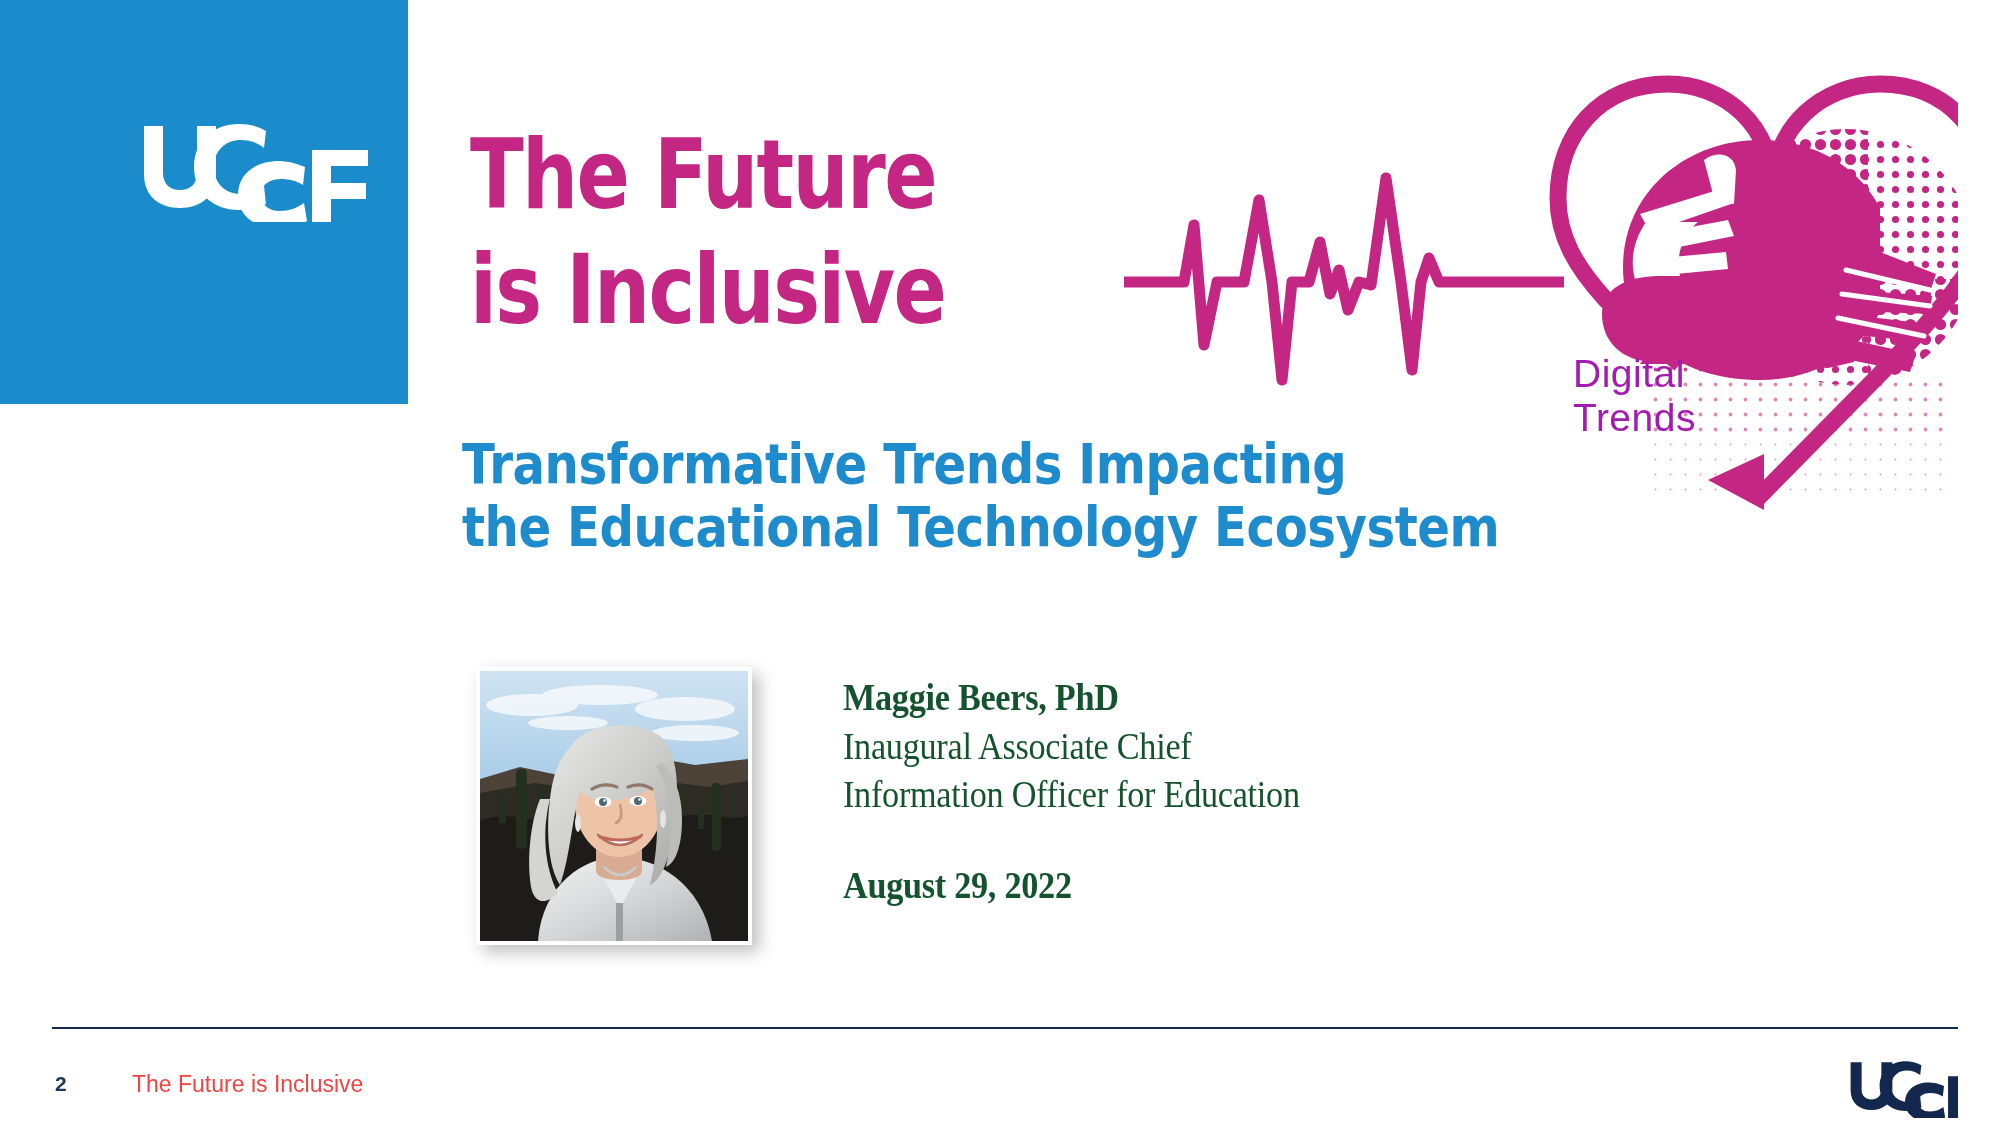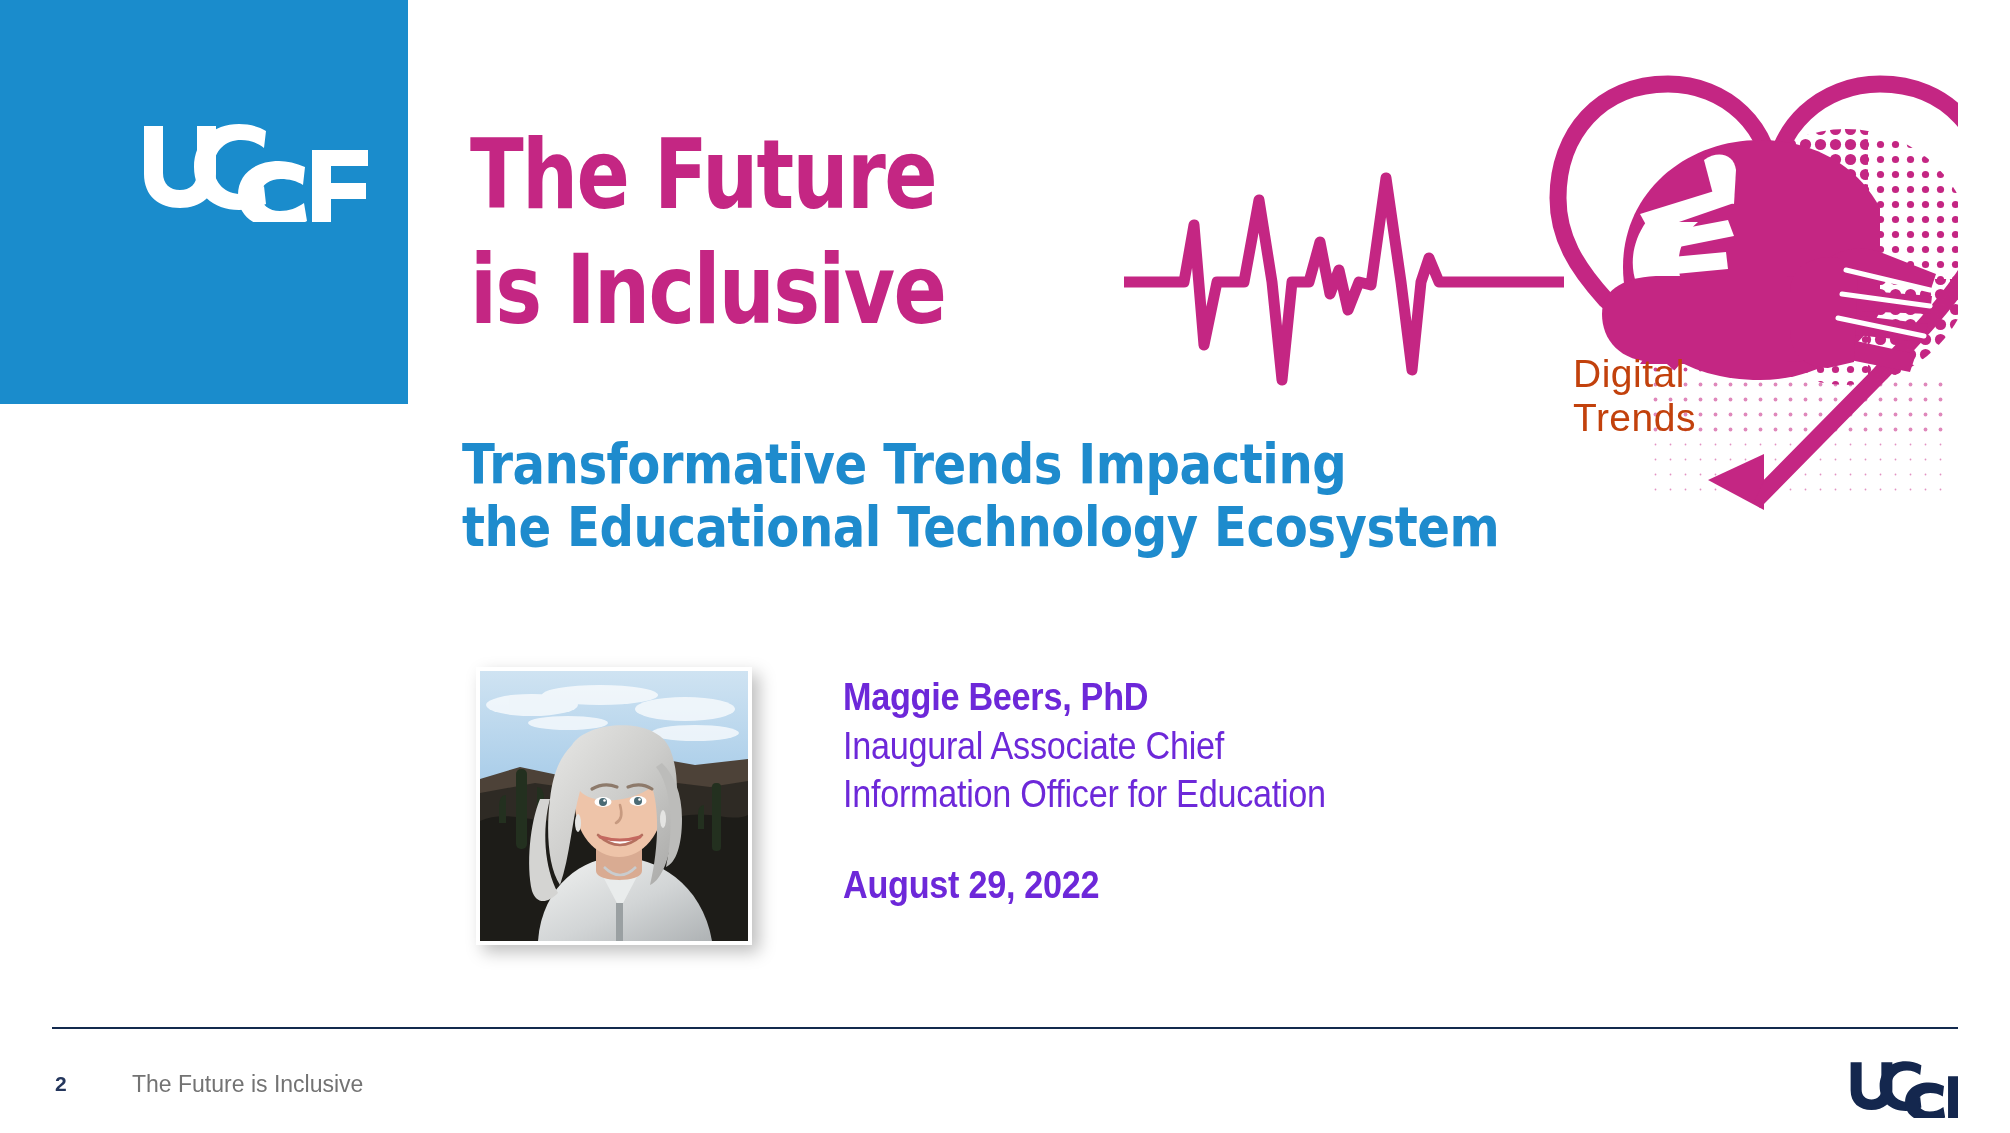--- a/index.html
+++ b/index.html
@@ -85,21 +85,21 @@
     position: absolute;
     left: 1528px;
     top: 62px;
     width: 490px;
     height: 470px;
   }
   .heart-logo .de-text {
     position: absolute;
     left: 45px;
     top: 290px;
-    color: #c2410c;
+    color: #a21caf;
     font-family: "Liberation Sans", sans-serif;
     font-weight: 400;
     font-size: 39px;
     line-height: 1.12;
     letter-spacing: 0.5px;
   }
   .heart-logo .de-text span { display: block; }
 
   
   .photo-wrap {
@@ -119,22 +119,22 @@
     height: 270px;
     overflow: hidden;
   }
 
   
   .speaker {
     position: absolute;
     left: 843px;
     top: 673px;
     width: 740px;
-    color: #6d28d9;
-    font-family: Liberation Sans, sans-serif;
+    color: #14532d;
+    font-family: Liberation Serif, serif;
     letter-spacing: -0.3px;
   }
   .speaker .name {
     font-size: 38px;
     font-weight: 700;
     line-height: 1.28;
     transform: scaleX(0.9);
     transform-origin: left top;
   }
   .speaker .role {
@@ -171,21 +171,21 @@
     font-weight: 700;
     color: #24365C;
     font-family: "Liberation Sans", sans-serif;
   }
   .footer-title {
     position: absolute;
     left: 132px;
     top: 1071px;
     font-size: 23px;
     font-weight: 400;
-    color: #737373;
+    color: #ef4444;
     font-family: "Liberation Sans", sans-serif;
   }
   .footer-logo {
     position: absolute;
     left: 1845px;
     top: 1060px;
     width: 140px;
     height: 58px;
   }
 </style>

